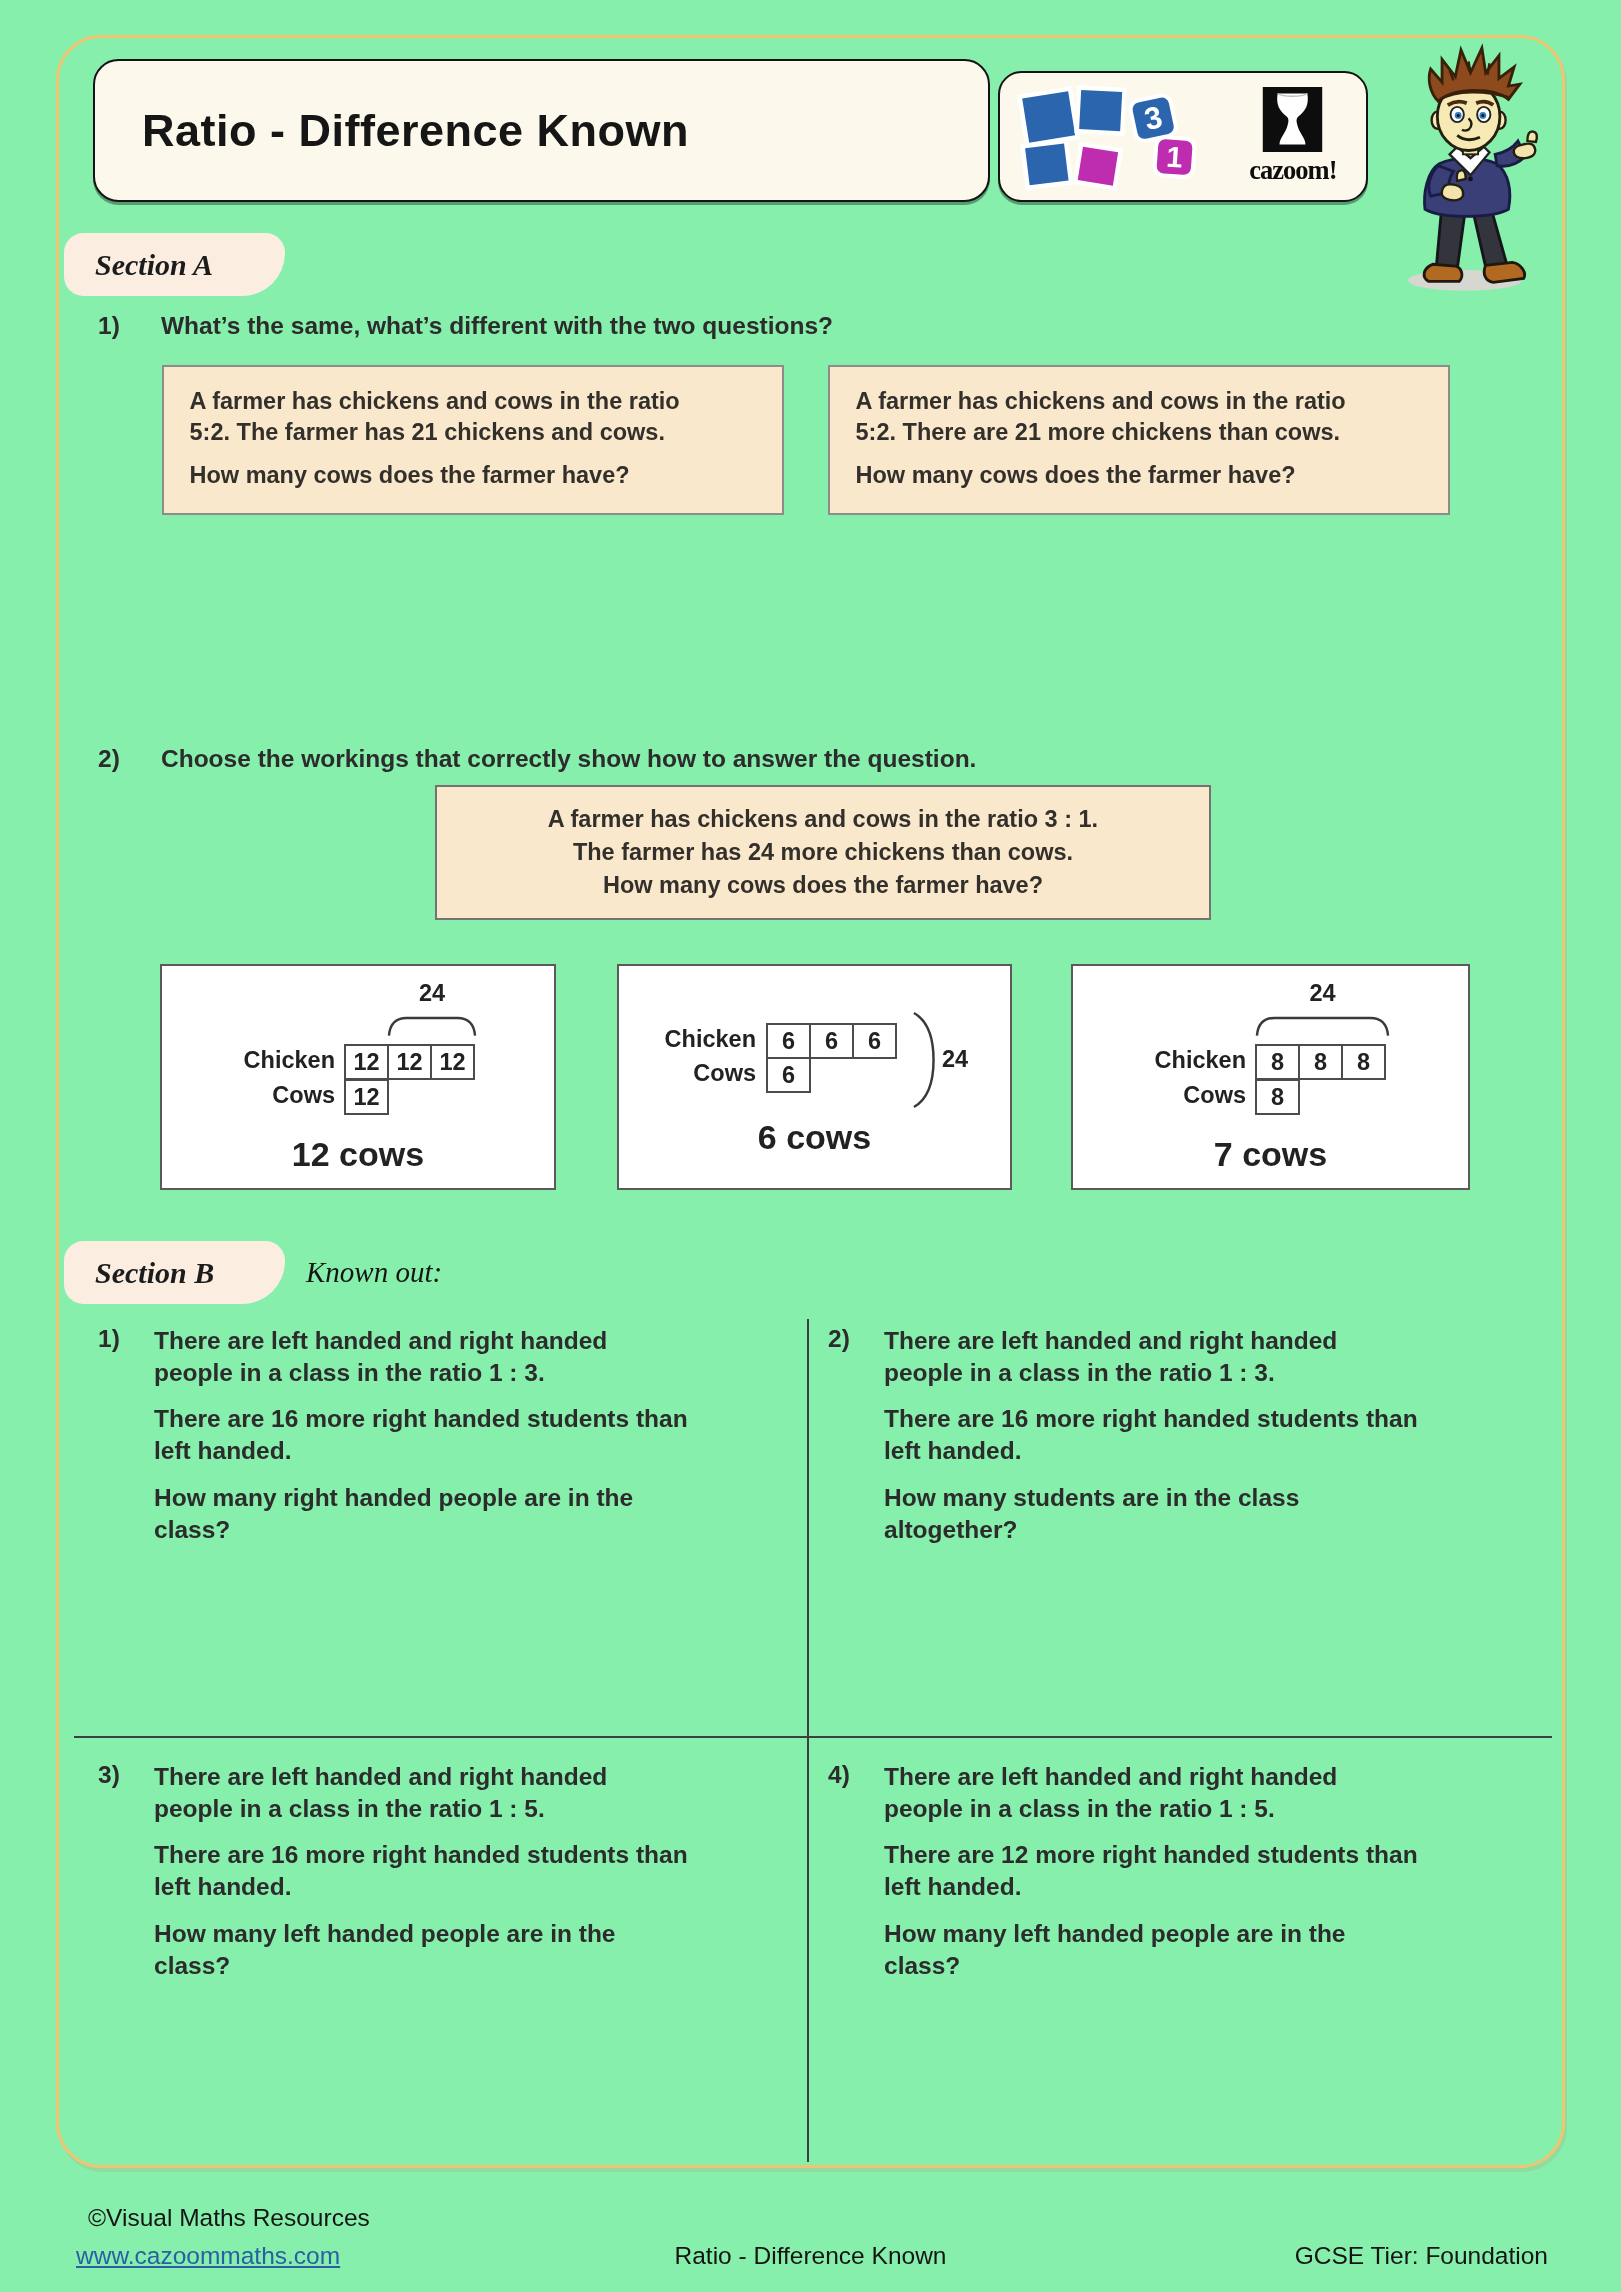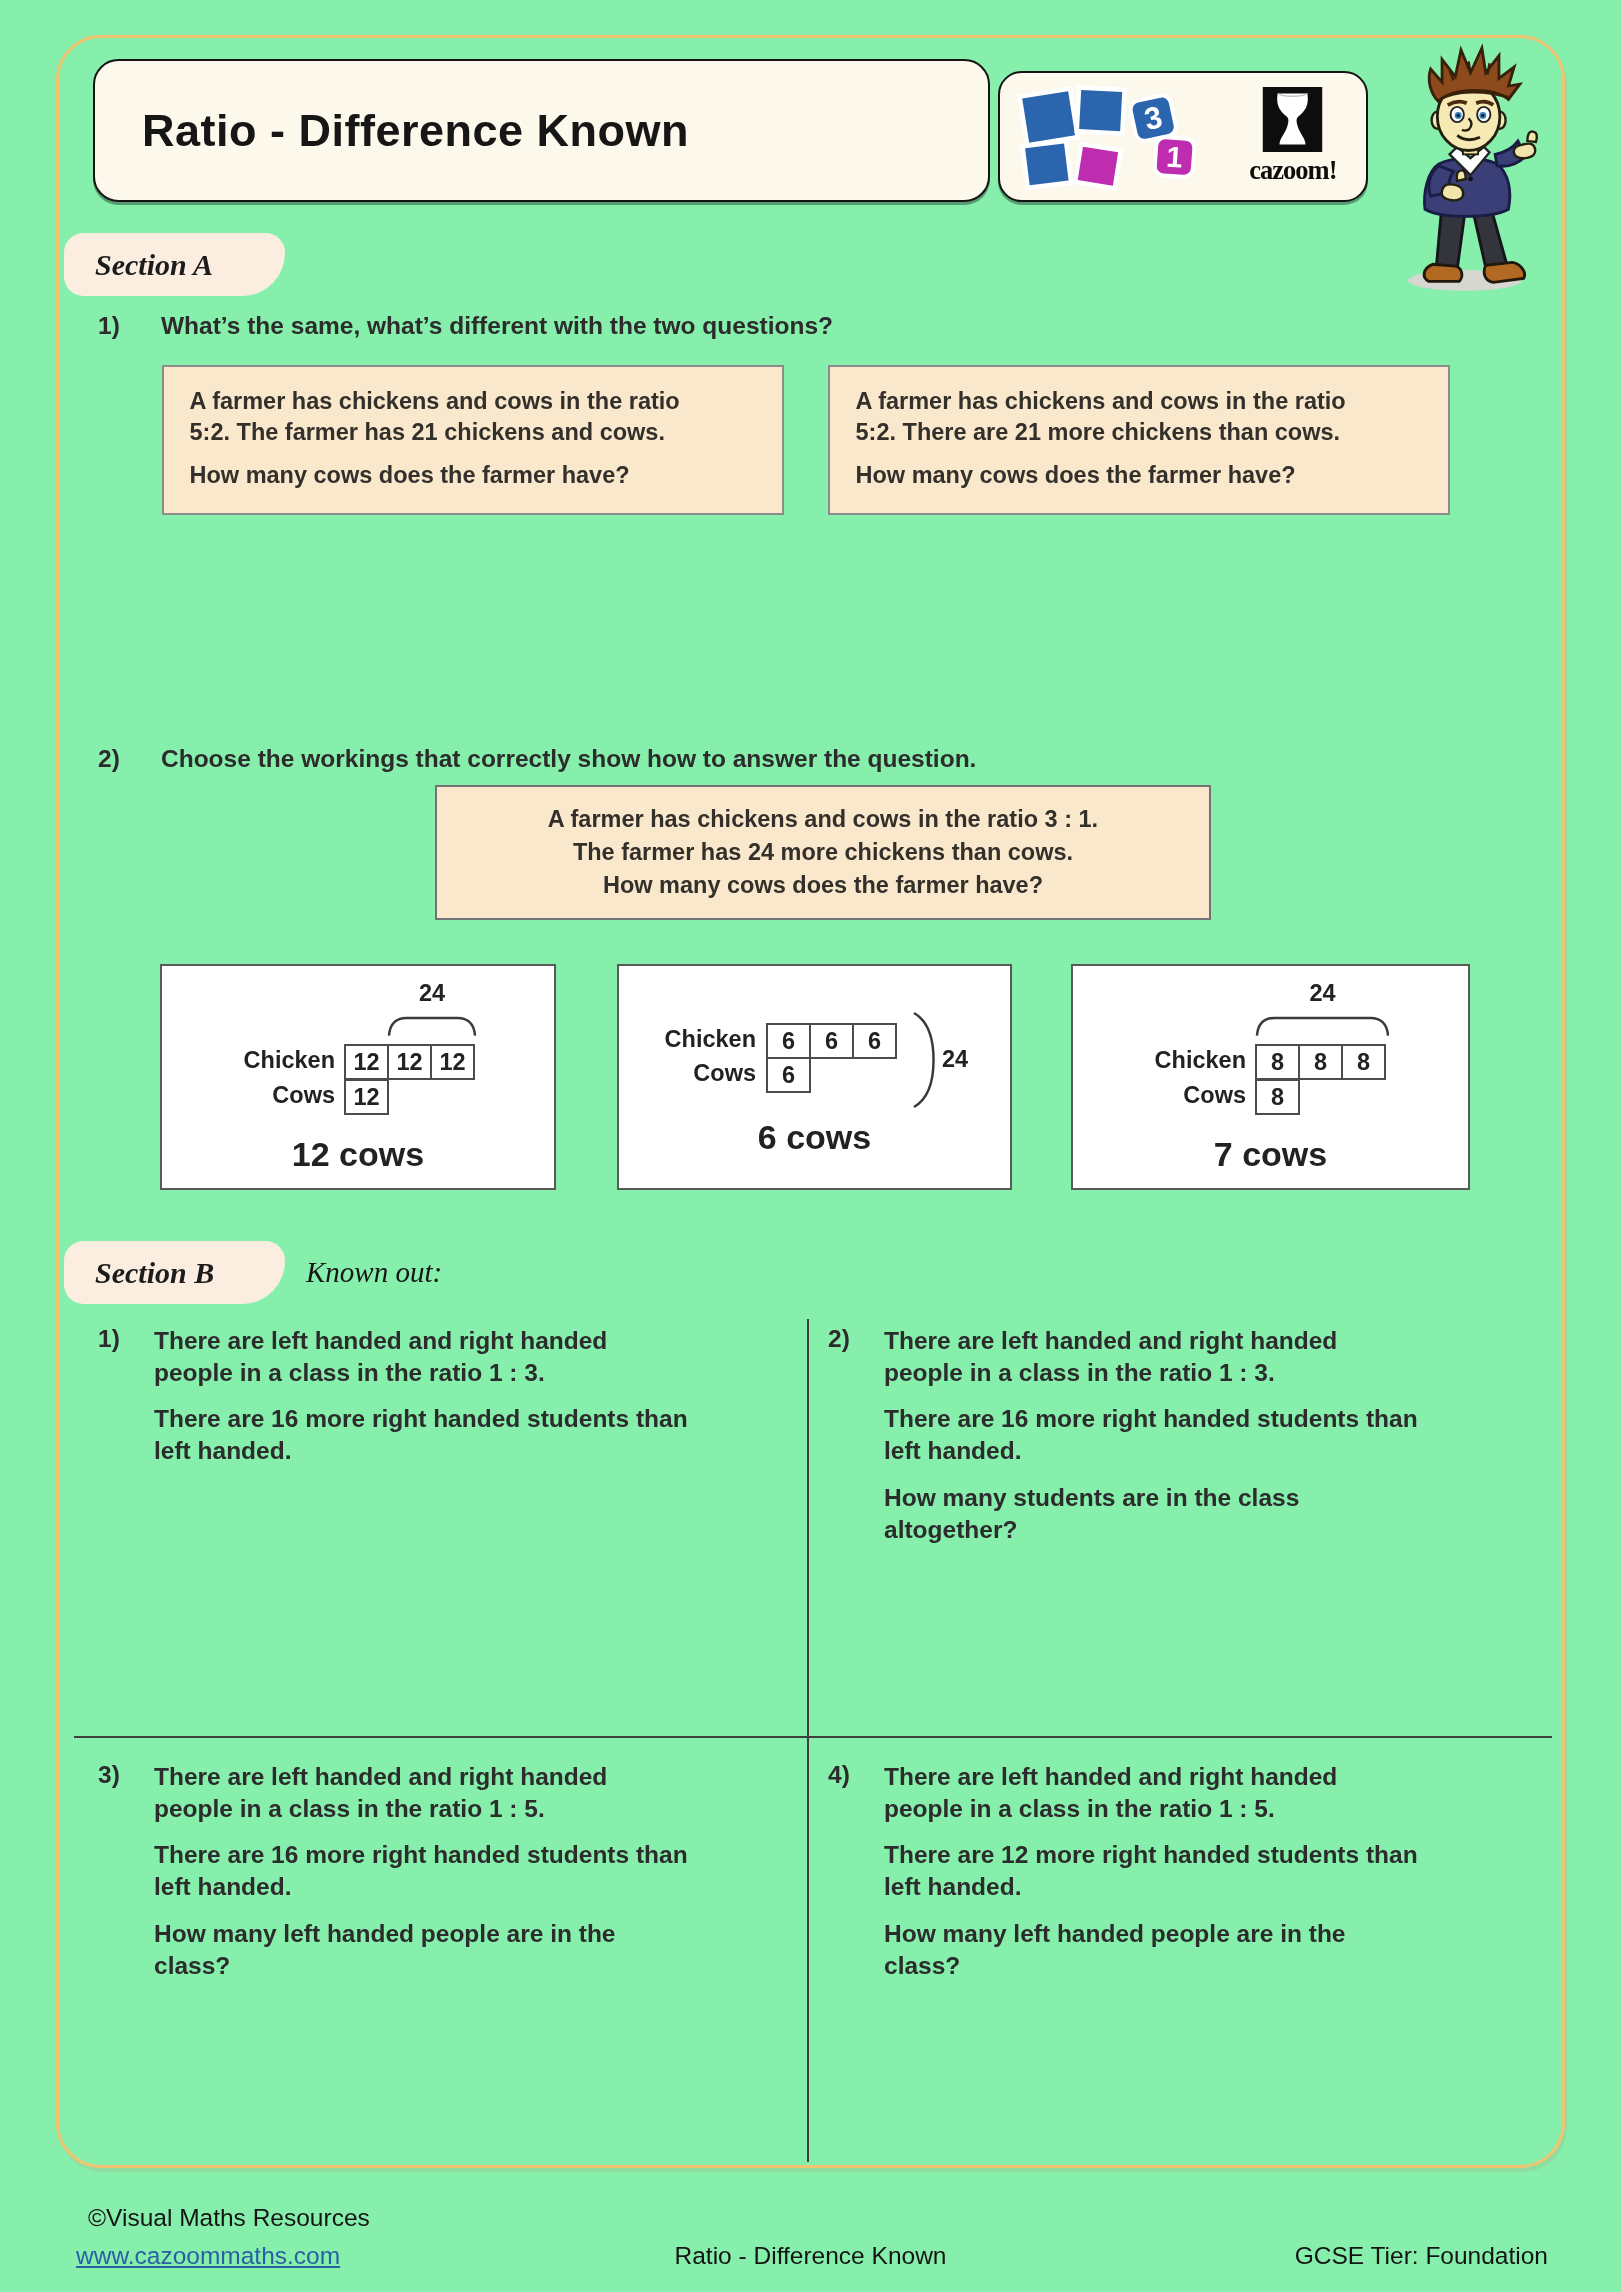--- a/index.html
+++ b/index.html
@@ -302,20 +302,21 @@
   </div>
   <div class="workout">Known out:</div>
 
   <div class="vdiv"></div>
   <div class="hdiv"></div>
 
   <div class="qnum" id="sbn1">1)</div>
   <div class="sbq" id="sbq1">
     <p class="p-ratio">There are left handed and right handed people in a class in the ratio 1 : 3.</p>
     <p class="p-more">There are 16 more right handed students than left handed.</p>
+    <p class="p-q">How many right handed people are in the class?</p>
   </div>
 
   <div class="qnum" id="sbn2">2)</div>
   <div class="sbq" id="sbq2">
     <p class="p-ratio">There are left handed and right handed people in a class in the ratio 1 : 3.</p>
     <p class="p-more">There are 16 more right handed students than left handed.</p>
     <p class="p-q">How many students are in the class altogether?</p>
   </div>
 
   <div class="qnum" id="sbn3">3)</div>

